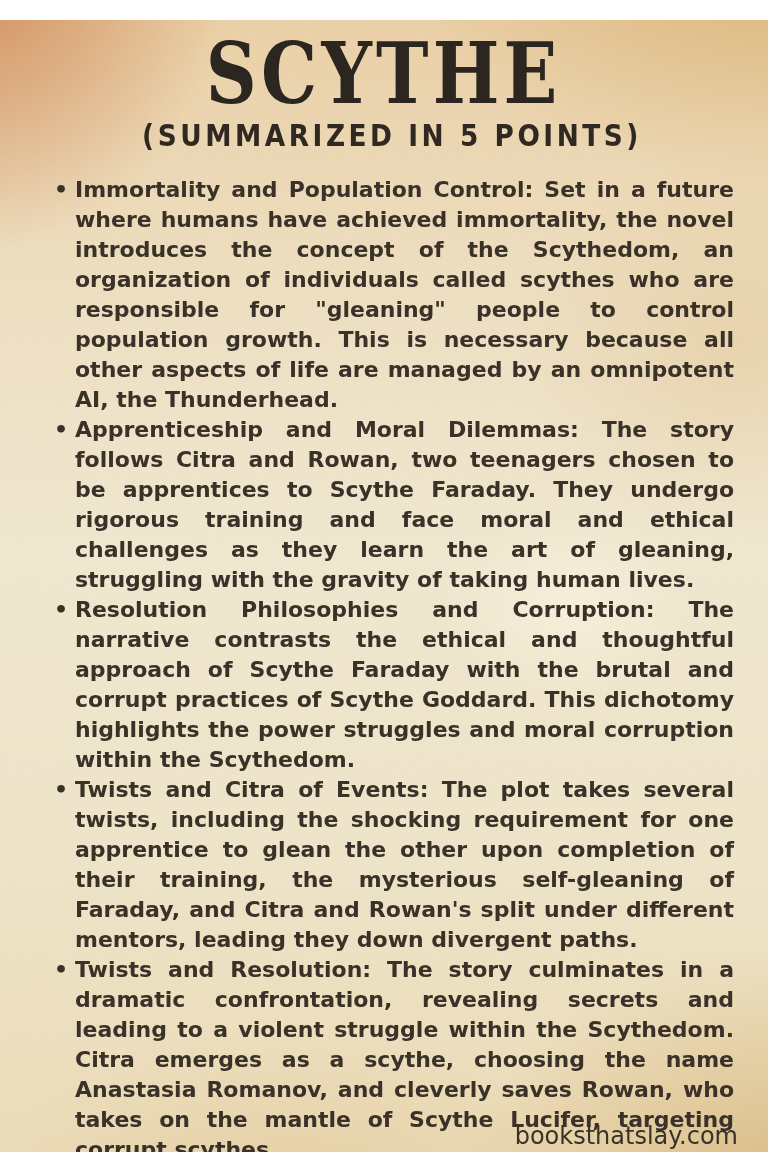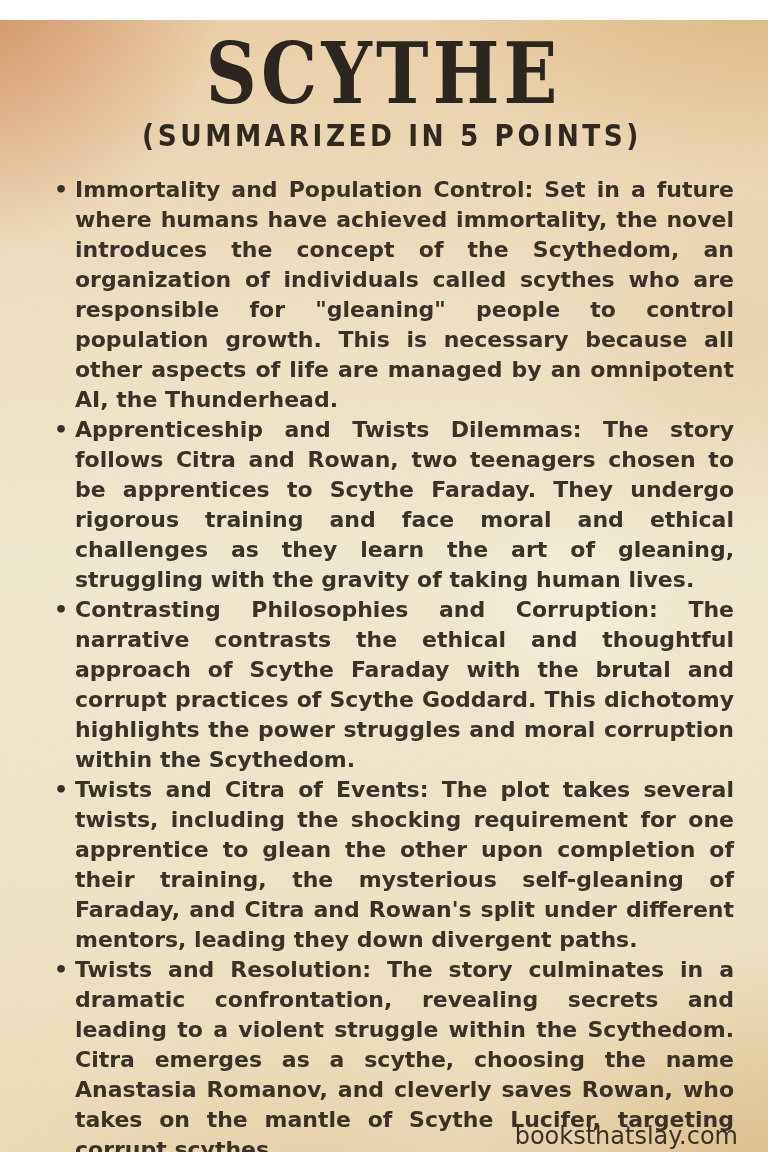--- a/index.html
+++ b/index.html
@@ -109,24 +109,24 @@
     <div class="subtitle-row">
       <div class="subtitle">(SUMMARIZED IN 5 POINTS)</div>
     </div>
   </div>
 
   <ul class="summary-list">
     <li>
       <span class="bullet">•</span><span>Immortality and Population Control</span><span>: Set in a future where humans have achieved immortality, the novel introduces the concept of the Scythedom, an organization of individuals called scythes who are responsible for "gleaning" people to control population growth. This is necessary because all other aspects of life are managed by an omnipotent AI, the Thunderhead.</span>
     </li>
     <li>
-      <span class="bullet">•</span><span>Apprenticeship and Twists Dilemmas</span><span>: The story follows Citra and Rowan, two teenagers chosen to be apprentices to Scythe Faraday. They undergo rigorous training and face moral and ethical challenges as they learn the art of gleaning, struggling with the gravity of taking human lives.</span>
+      <span class="bullet">•</span><span>Apprenticeship and Moral Dilemmas</span><span>: The story follows Citra and Rowan, two teenagers chosen to be apprentices to Scythe Faraday. They undergo rigorous training and face moral and ethical challenges as they learn the art of gleaning, struggling with the gravity of taking human lives.</span>
     </li>
     <li>
-      <span class="bullet">•</span><span>Contrasting Philosophies and Corruption</span><span>: The narrative contrasts the ethical and thoughtful approach of Scythe Faraday with the brutal and corrupt practices of Scythe Goddard. This dichotomy highlights the power struggles and moral corruption within the Scythedom.</span>
+      <span class="bullet">•</span><span>Resolution Philosophies and Corruption</span><span>: The narrative contrasts the ethical and thoughtful approach of Scythe Faraday with the brutal and corrupt practices of Scythe Goddard. This dichotomy highlights the power struggles and moral corruption within the Scythedom.</span>
     </li>
     <li>
       <span class="bullet">•</span><span>Twists and Citra of Events</span><span>: The plot takes several twists, including the shocking requirement for one apprentice to glean the other upon completion of their training, the mysterious self-gleaning of Faraday, and Citra and Rowan's split under different mentors, leading they down divergent paths.</span>
     </li>
     <li>
       <span class="bullet">•</span><span>Twists and Resolution</span><span>: The story culminates in a dramatic confrontation, revealing secrets and leading to a violent struggle within the Scythedom. Citra emerges as a scythe, choosing the name Anastasia Romanov, and cleverly saves Rowan, who takes on the mantle of Scythe Lucifer, targeting corrupt scythes.</span>
     </li>
   </ul>
 
   <div class="site-credit">booksthatslay.com</div>

